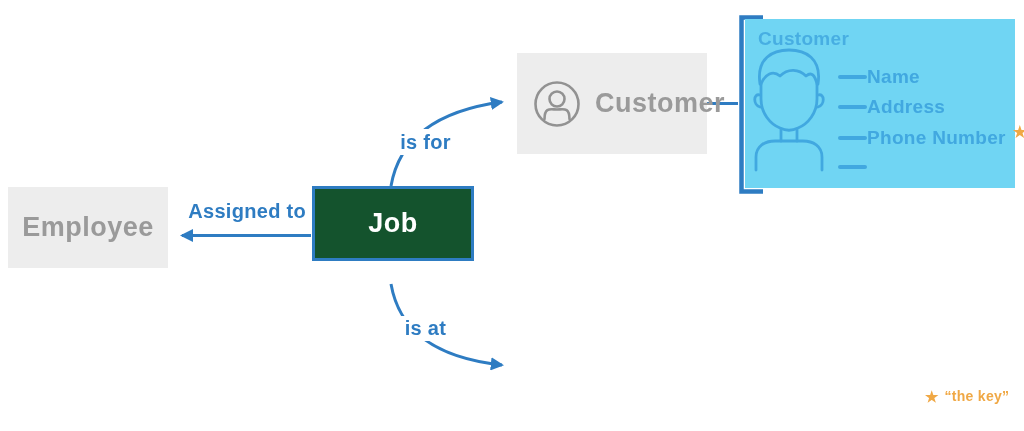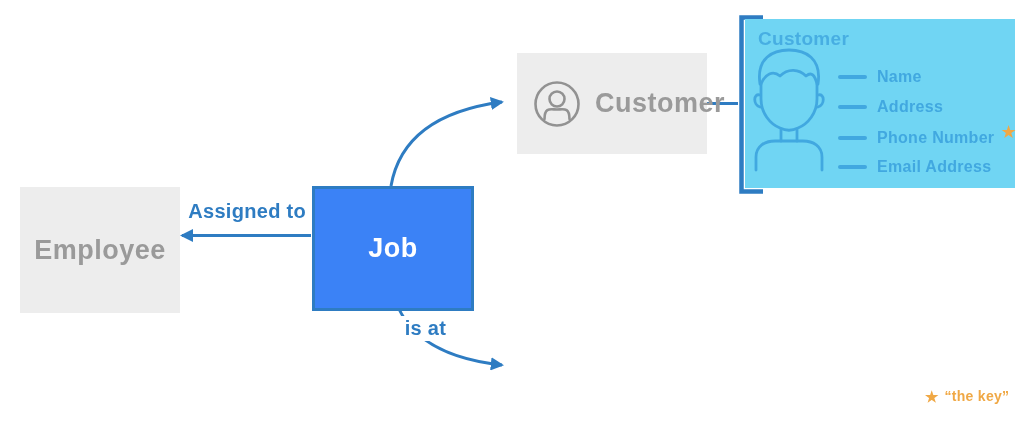--- a/index.html
+++ b/index.html
@@ -7,42 +7,42 @@
     position:relative;width:1024px;height:431px;background:#ffffff;overflow:hidden;
     font-family:"Liberation Sans", sans-serif;
   }
   svg.connectors{position:absolute;left:0;top:0;z-index:1;}
   .node{
     position:absolute;z-index:2;display:flex;align-items:center;justify-content:center;
     box-sizing:border-box;
   }
   .gray-node{background:#ededed;color:#9a9a9a;}
   .node-label{font-size:27px;font-weight:bold;letter-spacing:.5px;}
-  .employee{left:20px;top:187px;width:160px;height:126px;}
-  .job{left:312px;top:186px;width:162px;height:125px;background:#3b82f6;border:3px solid #2e7cc2;color:#ffffff;}
+  .employee{left:8px;top:187px;width:160px;height:81px;}
+  .job{left:312px;top:186px;width:162px;height:75px;background:#14532d;border:3px solid #2e7cc2;color:#ffffff;}
   .customer-node{left:517px;top:53px;width:190px;height:101px;justify-content:flex-start;padding-left:16px;gap:14px;}
   .building-node{left:517px;top:316px;width:190px;height:102px;justify-content:flex-start;padding-left:16px;gap:14px;}
   .node-icon{flex:0 0 auto;display:block;}
   .edge-label{
     position:absolute;z-index:3;background:#ffffff;display:flex;align-items:center;justify-content:center;
     color:#2e7cc2;font-size:20px;font-weight:bold;letter-spacing:.3px;
   }
   .label-is-for{left:371px;top:129px;width:109px;height:26px;}
   .label-is-at{left:371px;top:316px;width:109px;height:25px;}
   .label-assigned{left:178px;top:199px;width:128px;height:24px;background:transparent;justify-content:flex-end;}
   .panel{
     position:absolute;z-index:2;left:745px;top:19px;width:270px;height:169px;background:#70d5f3;
   }
   .panel-illustration{position:absolute;left:0;top:0;}
   .panel-title{
     position:absolute;left:13px;top:9px;font-size:19px;font-weight:bold;color:#41a8e0;opacity:.85;letter-spacing:.3px;
   }
   .attr-row{position:absolute;left:93px;height:20px;display:flex;align-items:center;}
   .attr-dash{width:29px;height:3.5px;border-radius:2px;background:#41a8e0;flex:0 0 auto;}
-  .attr-label{margin-left:10px;font-size:16px;font-weight:bold;color:#41a8e0;letter-spacing:.3px;white-space:nowrap;}
+  .attr-label{font-size:19px;font-weight:bold;color:#41a8e0;letter-spacing:.3px;white-space:nowrap;}
   .attr-key-star{margin-left:6px;margin-top:-12px;font-size:18px;color:#f0a845;line-height:1;}
   .row-0{top:48px;}.row-1{top:78px;text-align:center;}.row-2{top:109px;}.row-3{top:138px;}
   .legend{
     position:absolute;z-index:3;left:925px;top:388px;display:flex;align-items:center;gap:6px;
     color:#f0a845;font-weight:bold;
   }
   .legend-star{font-size:15px;line-height:1;}
   .legend-text{font-size:14px;letter-spacing:.3px;}
 </style>
 </head>
@@ -81,20 +81,23 @@
       <circle cx="0" cy="-5" r="7.5" fill="none" stroke="#929292" stroke-width="2.6"></circle>
       <path d="M -12.5 15 C -12.5 2.5 -6 5.5 0 5.5 C 6 5.5 12.5 2.5 12.5 15" fill="none" stroke="#929292" stroke-width="2.6" stroke-linecap="round"></path>
     </svg>
     <span class="node-label">Customer</span>
   </div>
 
 
   <div class="edge-label label-assigned">
     <span>Assigned to</span>
   </div>
+  <div class="edge-label label-is-for">
+    <span>is for</span>
+  </div>
   <div class="edge-label label-is-at">
     <span>is at</span>
   </div>
 
   <div class="panel">
     <svg class="panel-illustration" width="270" height="169" viewBox="0 0 270 169">
       <g transform="translate(-745,-19)" fill="none" stroke="#41a8e0" stroke-width="2.8" stroke-linecap="round" stroke-linejoin="round">
         <path d="M 760 84 C 756 58 773 50 789 50 C 805 50 822 58 818 84"></path>
         <path d="M 761 84 L 761 99 C 761 113 770 124 780 128 C 786 131 792 131 798 128 C 808 124 817 113 817 99 L 817 84"></path>
         <path d="M 761 84 C 765 74 773 70 780 76 C 788 68 799 69 806 76 C 812 71 815 76 817 84"></path>
@@ -115,21 +118,20 @@
       <span class="attr-dash"></span>
       <span class="attr-label">Address</span>
     </div>
     <div class="attr-row row-2">
       <span class="attr-dash"></span>
       <span class="attr-label">Phone Number</span>
       <span class="attr-key-star">★</span>
     </div>
     <div class="attr-row row-3">
       <span class="attr-dash"></span>
-      <span class="attr-label">Email Address</span>
     </div>
   </div>
 
   <div class="legend">
     <span class="legend-star">★</span>
     <span class="legend-text">“the key”</span>
   </div>
 
 </div>
 

